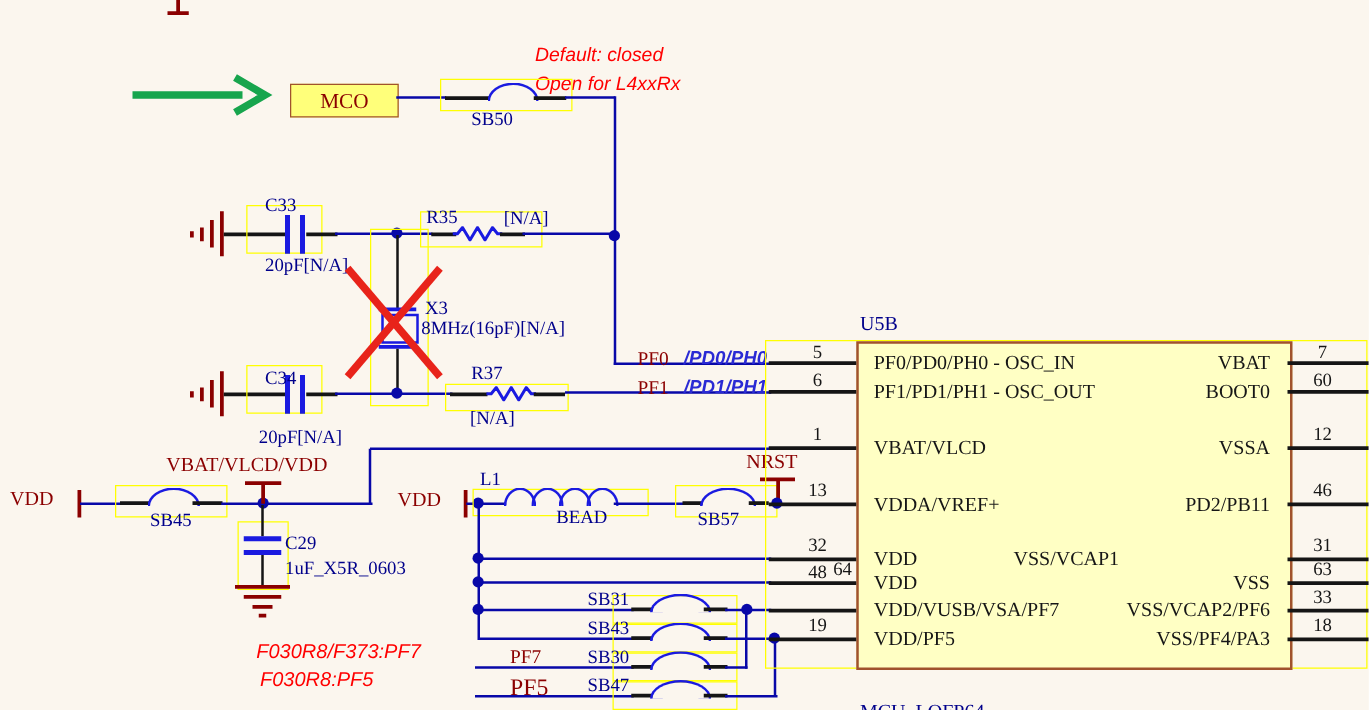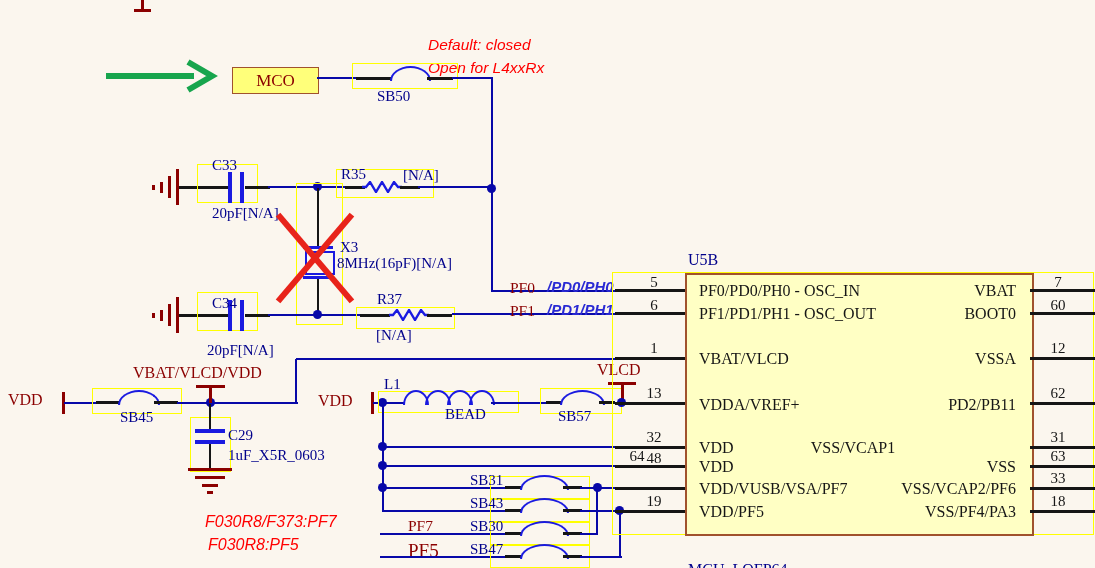--- a/index.html
+++ b/index.html
@@ -194,21 +194,21 @@
     <div class="txt navy" style="left:445px;top:407px">BEAD</div>
   </div>
   <div class="hw" style="left:491px;top:402px;width:56px"></div>
   <div>
     <div class="ybox" style="left:540px;top:388px;width:80px;height:24px"></div>
     <div class="hb" style="left:546px;top:401px;width:16px"></div>
     <div class="arc" style="left:560px;top:390px;width:41px"></div>
     <div class="hb" style="left:599px;top:401px;width:16px"></div>
     <div class="txt navy" style="left:558px;top:409px">SB57</div>
   </div>
-  <div class="txt dred" style="left:597px;top:362px;font-size:16px">VLCD</div>
+  <div class="txt dred" style="left:597px;top:362px;font-size:16px">NRST</div>
   <div class="hr" style="left:608px;top:382px;width:28px;height:3px"></div>
   <div class="hr" style="left:621px;top:384px;width:3px;height:18px"></div>
   <div class="dot" style="left:617px;top:398px"></div>
 
   <div class="vw" style="left:382px;top:403px;height:109px"></div>
   <div class="hw" style="left:383px;top:446px;width:234px"></div>
   <div class="hw" style="left:383px;top:465px;width:234px"></div>
   <div class="dot" style="left:378px;top:442px"></div>
   <div class="dot" style="left:378px;top:461px"></div>
   <div class="dot" style="left:378px;top:483px"></div>
@@ -280,21 +280,21 @@
 
     <div class="hb" style="left:615px;top:402px;width:70px"></div>
     <div class="pin-num" style="left:632px;top:386px">13</div>
     <div class="pin-name" style="left:699px;top:397px">VDDA/VREF+</div>
 
     <div class="hb" style="left:615px;top:446px;width:70px"></div>
     <div class="pin-num" style="left:632px;top:430px">32</div>
     <div class="pin-name" style="left:699px;top:440px">VDD</div>
 
     <div class="hb" style="left:615px;top:465px;width:70px"></div>
-    <div class="pin-num" style="left:615px;top:449px">64</div>
+    <div class="pin-num" style="left:652px;top:449px">64</div>
     <div class="pin-name" style="left:699px;top:459px">VDD</div>
 
     <div class="hb" style="left:615px;top:487px;width:70px"></div>
     <div class="pin-num" style="left:632px;top:451px">48</div>
     <div class="pin-name" style="left:699px;top:481px">VDD/VUSB/VSA/PF7</div>
 
     <div class="hb" style="left:615px;top:510px;width:70px"></div>
     <div class="pin-num" style="left:632px;top:494px">19</div>
     <div class="pin-name" style="left:699px;top:504px">VDD/PF5</div>
 
@@ -304,21 +304,21 @@
 
     <div class="hb" style="left:1030px;top:312px;width:65px"></div>
     <div class="pin-num" style="left:1036px;top:298px">60</div>
     <div class="pin-name" style="left:690px;top:306px;width:326px;text-align:right">BOOT0</div>
 
     <div class="hb" style="left:1030px;top:357px;width:65px"></div>
     <div class="pin-num" style="left:1036px;top:341px">12</div>
     <div class="pin-name" style="left:690px;top:351px;width:326px;text-align:right">VSSA</div>
 
     <div class="hb" style="left:1030px;top:402px;width:65px"></div>
-    <div class="pin-num" style="left:1036px;top:386px">62</div>
+    <div class="pin-num" style="left:1036px;top:386px">46</div>
     <div class="pin-name" style="left:690px;top:397px;width:326px;text-align:right">PD2/PB11</div>
 
     <div class="hb" style="left:1030px;top:446px;width:65px"></div>
     <div class="pin-num" style="left:1036px;top:430px">31</div>
     <div class="pin-name" style="left:690px;top:440px;width:326px;text-align:center">VSS/VCAP1</div>
 
     <div class="hb" style="left:1030px;top:465px;width:65px"></div>
     <div class="pin-num" style="left:1036px;top:449px">63</div>
     <div class="pin-name" style="left:690px;top:459px;width:326px;text-align:right">VSS</div>
 

